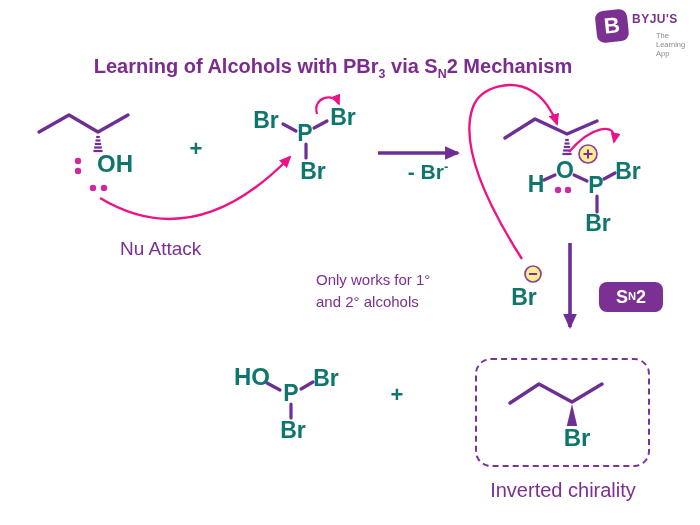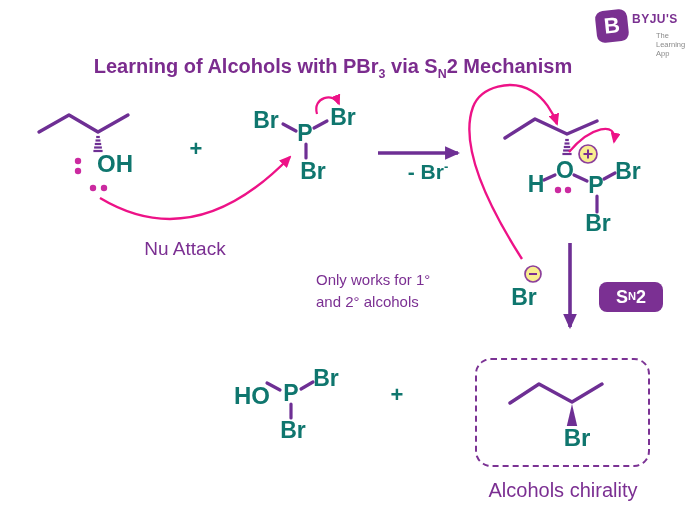--- a/index.html
+++ b/index.html
@@ -142,44 +142,44 @@
 
   <div class="atom" style="left:266px;top:120px;font-size:23px;">Br</div>
   <div class="atom" style="left:305px;top:133px;font-size:23px;">P</div>
   <div class="atom" style="left:343px;top:117px;font-size:23px;">Br</div>
   <div class="atom" style="left:313px;top:171px;font-size:23px;">Br</div>
 
   <div class="atom" style="left:408px;top:171px;font-size:21px;margin-left:20px;">
     <span>- Br</span><span class="sup">-</span>
   </div>
 
-  <div class="txt" style="left:120px;top:239px;width:130px;text-align:center;font-size:19px;">Nu Attack</div>
+  <div class="txt" style="left:120px;top:239px;width:130px;text-align:left;font-size:19px;">Nu Attack</div>
 
   <div class="atom" style="left:536px;top:184px;font-size:23px;">H</div>
   <div class="atom" style="left:565px;top:170px;font-size:23px;">O</div>
   <div class="atom" style="left:596px;top:185px;font-size:23px;">P</div>
   <div class="atom" style="left:628px;top:171px;font-size:23px;">Br</div>
   <div class="atom" style="left:598px;top:223px;font-size:23px;">Br</div>
 
   <div class="atom" style="left:524px;top:297px;font-size:23px;">Br</div>
 
   <div class="badge">
     <span>S</span>
       <sub>N</sub>
       <span>2</span>
   </div>
 
   <div class="note">
     <div>Only works for 1°</div>
     <div>and 2° alcohols</div>
   </div>
 
-  <div class="atom" style="left:252px;top:396px;font-size:24px;">HO</div>
+  <div class="atom" style="left:252px;top:377px;font-size:24px;">HO</div>
   <div class="atom" style="left:291px;top:393px;font-size:23px;">P</div>
   <div class="atom" style="left:326px;top:378px;font-size:23px;">Br</div>
   <div class="atom" style="left:293px;top:430px;font-size:23px;">Br</div>
   <div class="atom" style="left:397px;top:395px;font-size:22px;">+</div>
 
   <div class="dashed-box"></div>
   <div class="atom" style="left:577px;top:438px;font-size:24px;">Br</div>
-  <div class="txt" style="left:475px;top:480px;width:176px;text-align:center;font-size:20px;">Alcohols chirality</div>
+  <div class="txt" style="left:475px;top:480px;width:176px;text-align:center;font-size:20px;">Inverted chirality</div>
 
 </div>
 
 </body></html>

